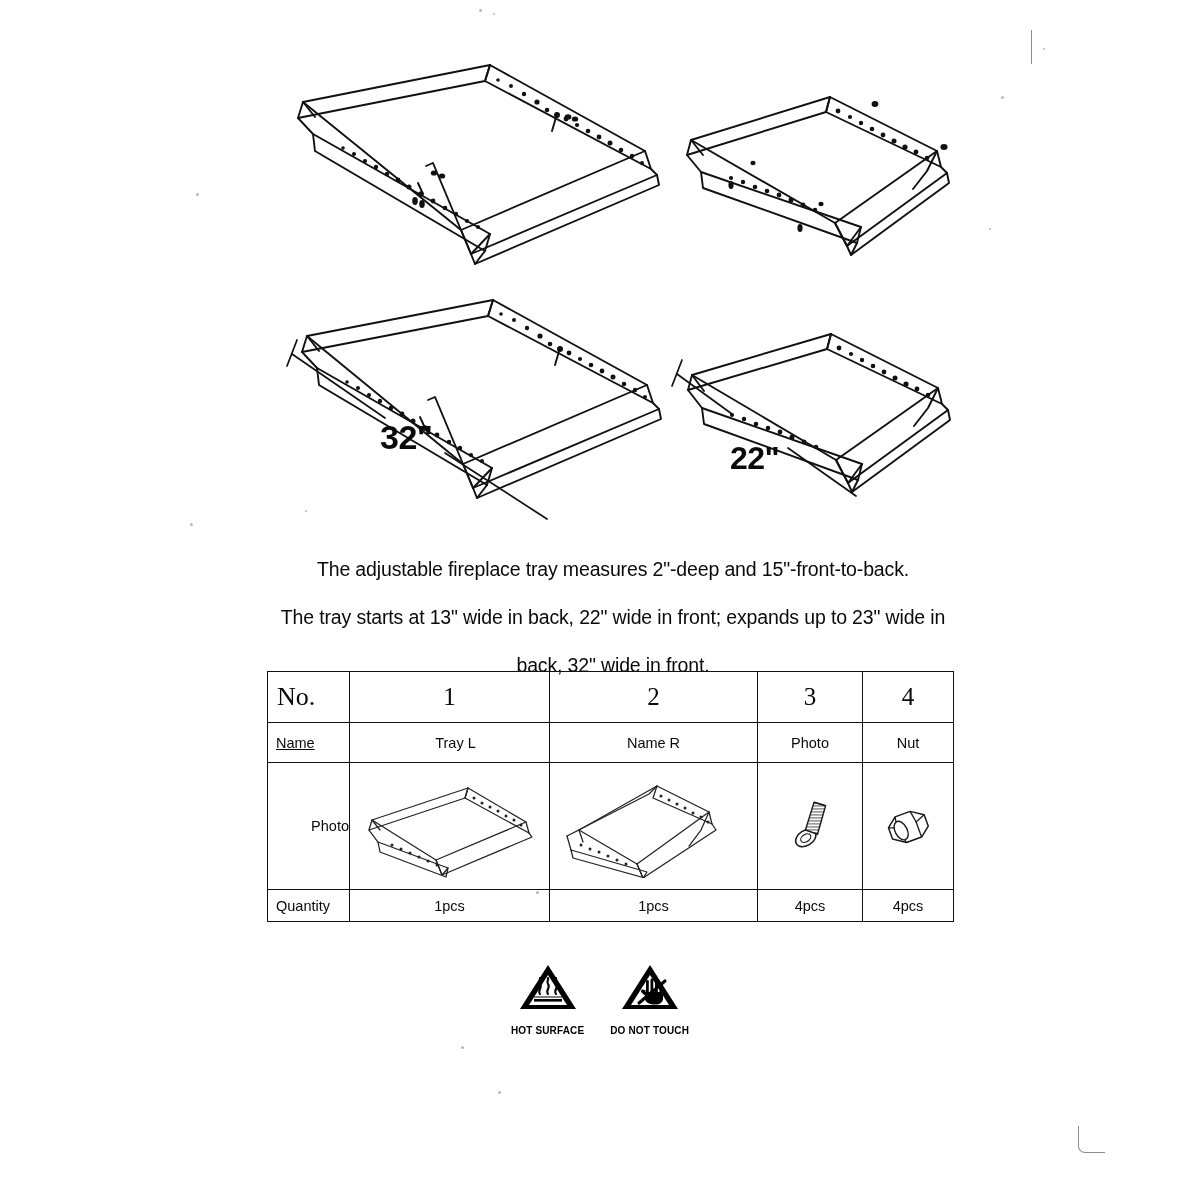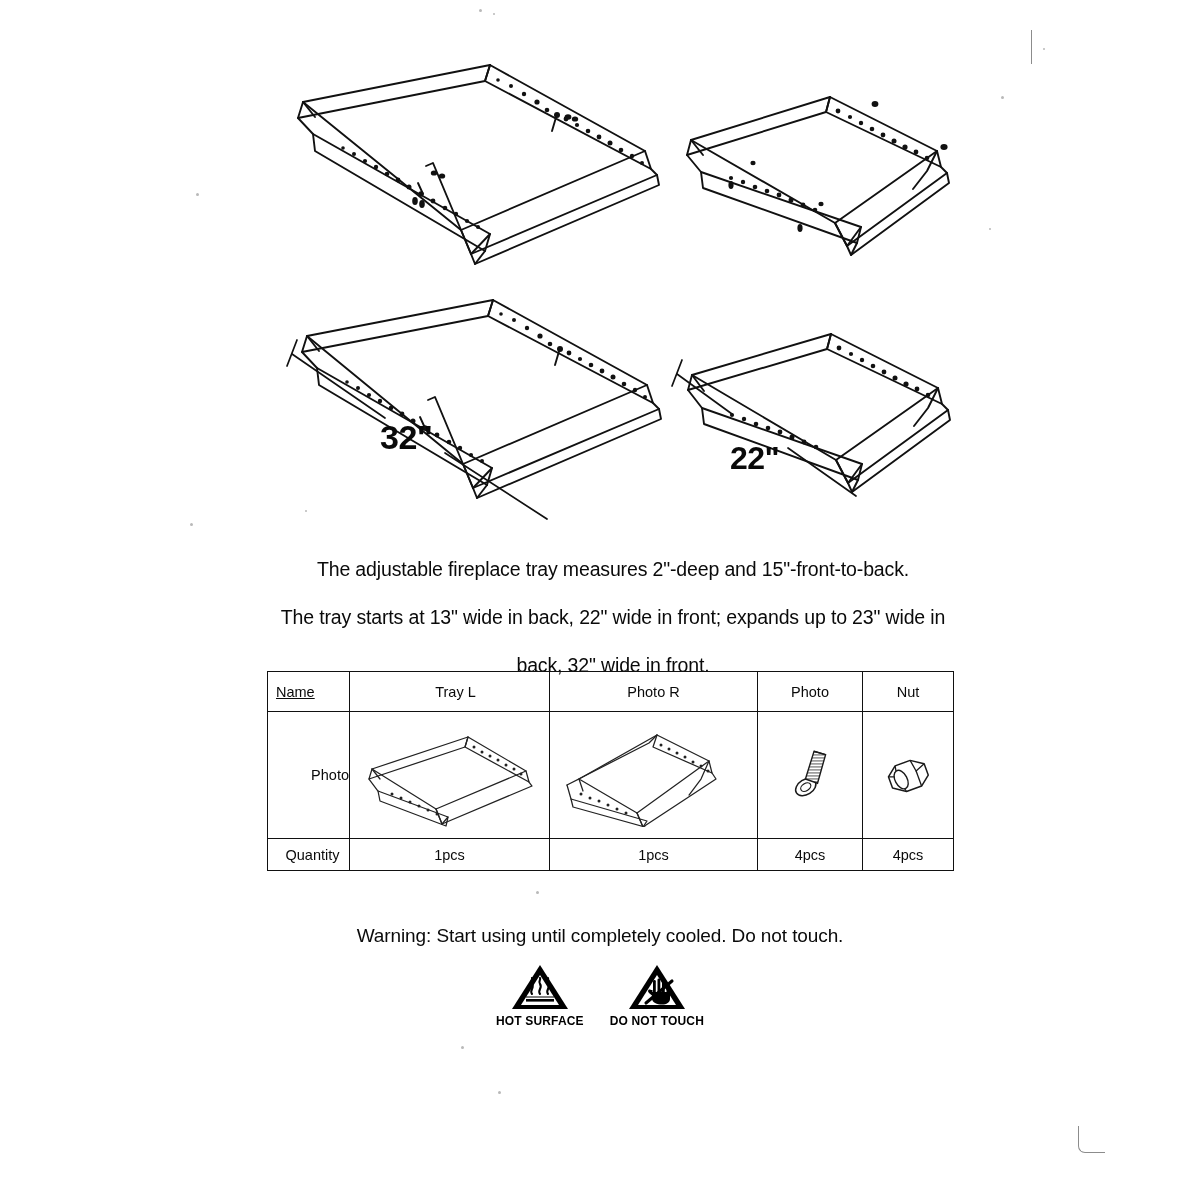--- a/index.html
+++ b/index.html
@@ -97,21 +97,21 @@
     text-align: right;
     padding-left: 8px;
     font-size: 14.5px;
   }
   .row-qty td {
     height: 31px;
     font-size: 14.5px;
     text-align: center;
   }
   .row-qty td.label-cell {
-    text-align: center;
+    text-align: left;
     padding-left: 8px;
   }
   .photo-holder {
     display: flex;
     align-items: center;
     justify-content: center;
     height: 126px;
   }
 
   
@@ -134,24 +134,24 @@
     justify-content: center;
     gap: 26px;
   }
   .hazard {
     display: flex;
     flex-direction: column;
     align-items: center;
   }
   .hazard-caption {
     font-family: "Liberation Sans", sans-serif;
-    font-size: 12px;
+    font-size: 10px;
     font-weight: bold;
     letter-spacing: 0.15px;
-    margin-top: 2px;
+    margin-top: 13px;
     color: #000;
   }
 
   
   .speck {
     position: absolute;
     background: #b9b9b9;
     border-radius: 50%;
   }
   .corner-mark {
@@ -396,25 +396,32 @@
 
   <table class="parts-table">
     <colgroup>
       <col class="col-label">
         <col class="col-one">
         <col class="col-two">
       <col class="col-three">
         <col class="col-four">
     </colgroup>
     <tbody>
+      <tr class="row-no">
+        <td class="label-cell">No.</td>
+        <td>1</td>
+        <td>2</td>
+        <td>3</td>
+        <td>4</td>
+      </tr>
 
       <tr class="row-name">
         <td class="label-cell">Name</td>
         <td class="left-align">Tray L</td>
-        <td>Photo R</td>
+        <td>Name R</td>
         <td>Photo</td>
         <td>Nut</td>
       </tr>
 
       <tr class="row-photo">
         <td class="label-cell">Photo</td>
 
         <td>
           <div class="photo-holder">
             <svg width="180" height="104" viewBox="0 0 180 104">
@@ -523,21 +530,20 @@
       <tr class="row-qty">
         <td class="label-cell">Quantity</td>
         <td>1pcs</td>
         <td>1pcs</td>
         <td>4pcs</td>
         <td>4pcs</td>
       </tr>
     </tbody>
   </table>
 
-  <div class="warning-text">Warning: Start using until completely cooled. Do not touch.</div>
 
   <div class="hazard-row">
 
     <div class="hazard">
       <svg width="60" height="50" viewBox="0 0 60 50">
 
         <path d="M30,3 L58,47 L2,47 Z" fill="#000000"></path>
         <path d="M30,13 L49,43 L11,43 Z" fill="#ffffff"></path>
 
         <rect x="16" y="37" width="28" height="2.6" fill="#000000"></rect>

